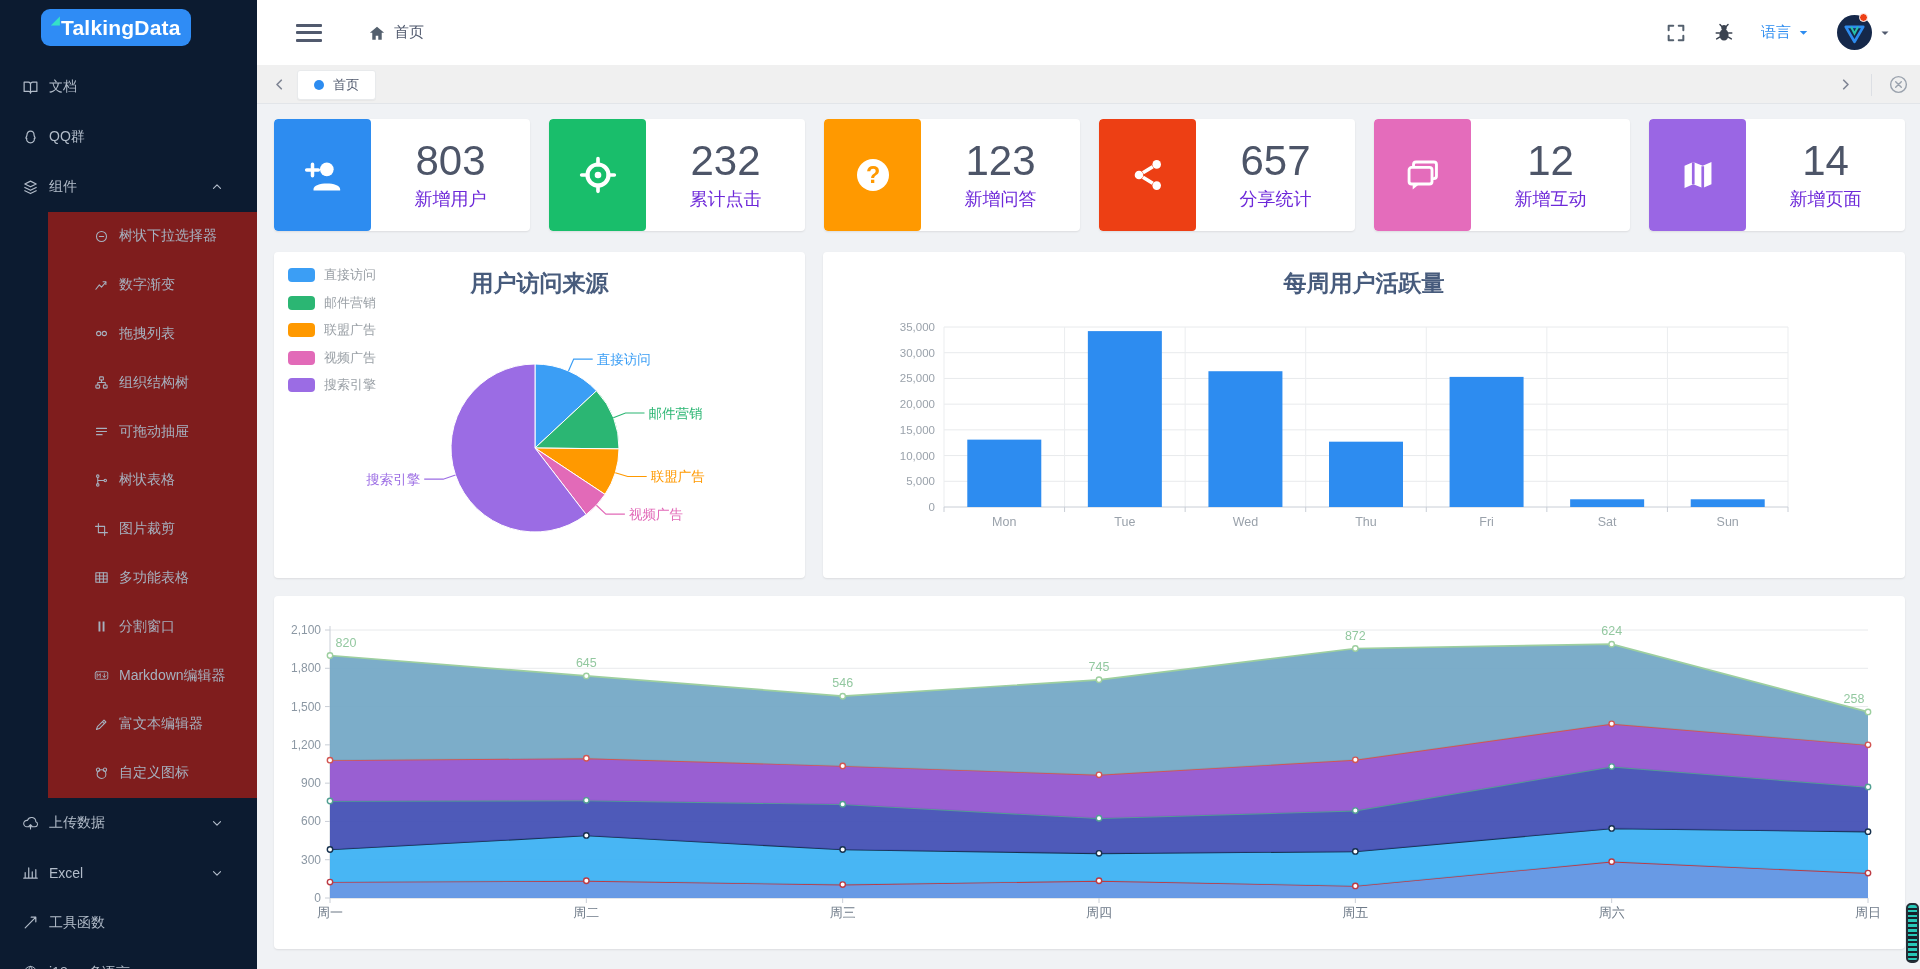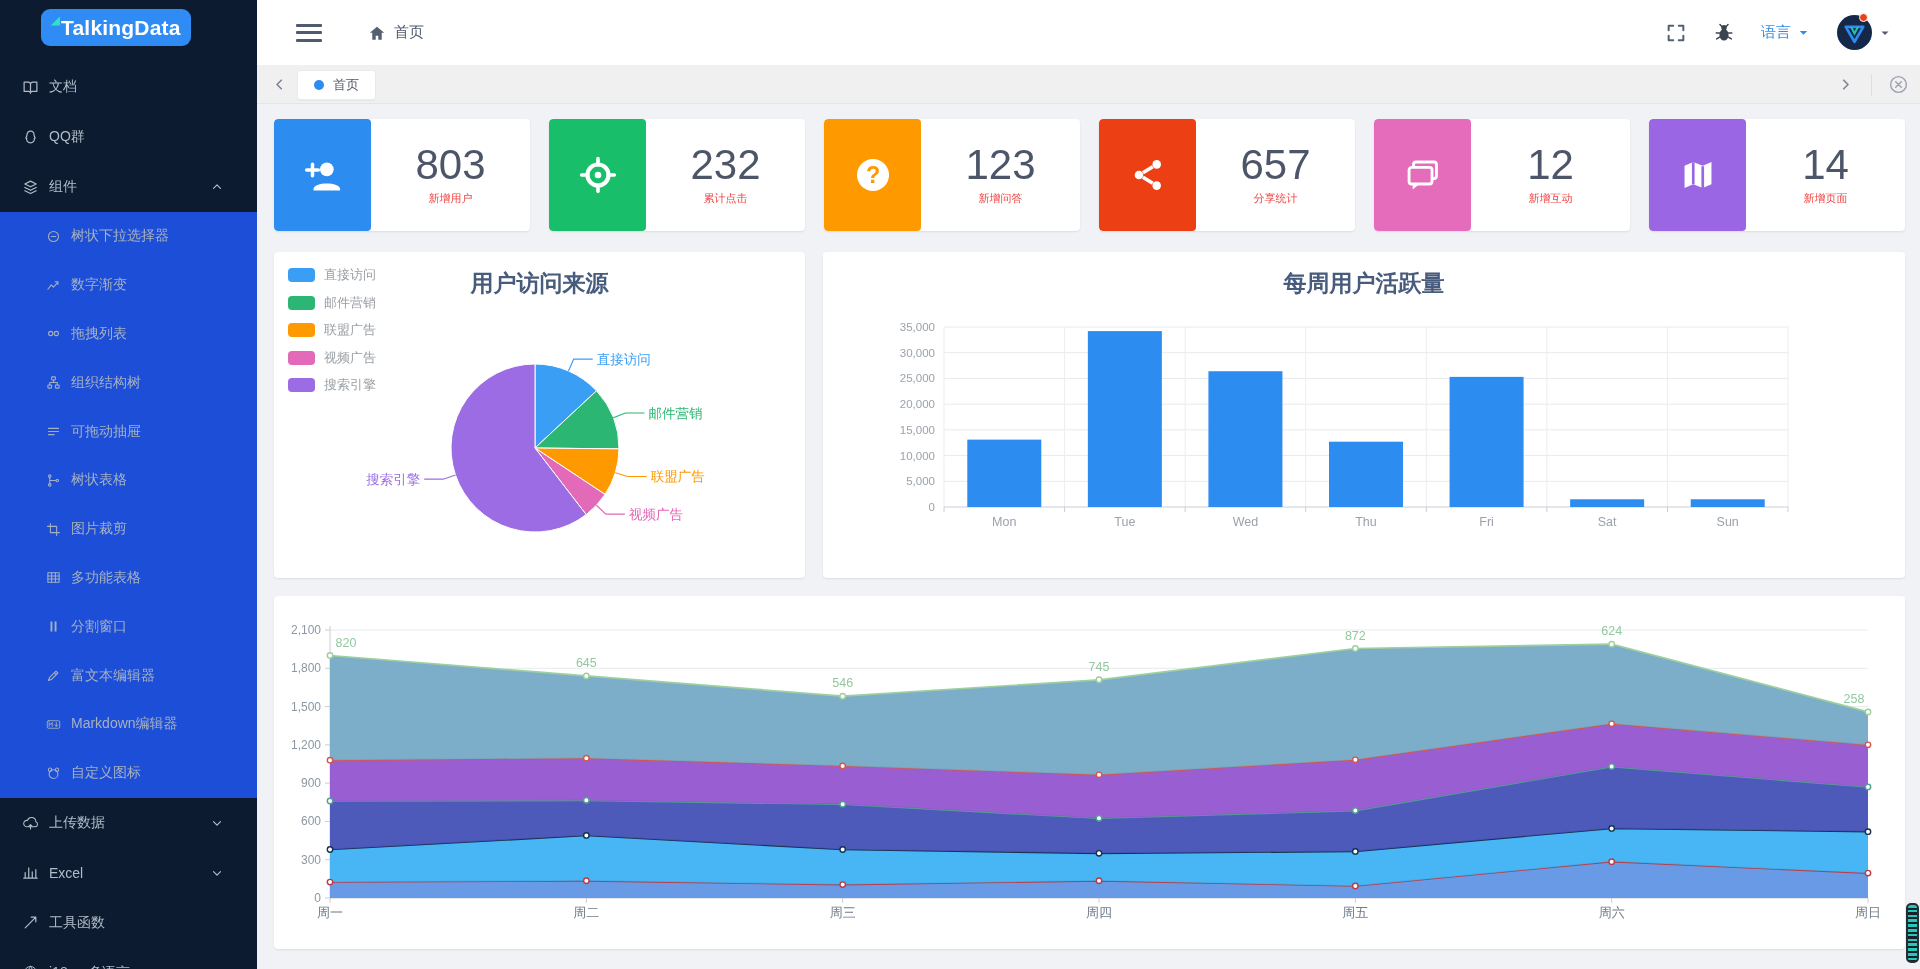--- a/index.html
+++ b/index.html
@@ -10,21 +10,21 @@
   }
   
   .sidebar { position:absolute; left:0; top:0; width:257px; height:969px; background:#0c1b30; overflow:hidden; z-index:5; }
   .logo-box { position:absolute; left:41px; top:9px; width:150px; height:37px; background:#2f8cf5; border-radius:9px;
     display:flex; align-items:center; justify-content:center; color:#fff; font-weight:bold; font-size:21px; letter-spacing:0.2px; }
   .logo-tick { color:#35e0c8; font-size:11px; font-weight:bold; margin-right:1px; transform:translateY(-7px); }
   .menu { position:absolute; top:62px; left:0; right:0; }
   .mi { height:50px; display:flex; align-items:center; color:#b2bcc9; font-size:14px; cursor:pointer; position:relative; }
   .mi .ic { width:17px; height:17px; margin-left:22px; margin-right:10px; display:flex; align-items:center; justify-content:center; flex:none; }
   .mi .chev { position:absolute; right:33px; width:14px; height:14px; display:flex; }
-  .submenu { background:#1d4ed8; }
+  .submenu { background:#7f1d1d;margin-left:48px; }
   .submenu .mi { height:48.8px; color:#a6b1bf; }
   .submenu .mi .ic { margin-left:46px; width:15px; height:15px; }
   svg.lin { fill:none; stroke:currentColor; stroke-width:1.7; stroke-linecap:round; stroke-linejoin:round; width:100%; height:100%; }
   
   .main-header { position:absolute; left:257px; right:0; top:0; height:66px; background:#fff;
     display:flex; align-items:center; padding:0 28px 0 39px; border-bottom:1px solid #f0f0f0; z-index:4; }
   .hamburger { width:26px; height:18px; display:flex; flex-direction:column; justify-content:space-between; cursor:pointer; }
   .hamburger i { display:block; height:3px; background:#515a6e; border-radius:1px; }
   .breadcrumb { display:flex; align-items:center; gap:8px; margin-left:46px; font-size:15px; color:#515a6e; cursor:pointer; }
   .hdr-right { margin-left:auto; display:flex; align-items:center; gap:26px; }
@@ -42,21 +42,21 @@
   .tab-dot { width:10px; height:10px; border-radius:50%; background:#2d8cf0; }
   .tab-right { margin-left:auto; display:flex; align-items:center; gap:14px; }
   .tab-sep { width:1px; height:22px; background:#dcdfe4; }
   
   .content { position:absolute; left:257px; right:0; top:104px; bottom:0; padding:15px 15px 15px 17px; overflow:hidden; }
   .stat-row { display:flex; gap:19px; height:112px; margin-bottom:21px; }
   .stat-card { flex:1; background:#fff; border-radius:4px; box-shadow:0 1px 2px rgba(0,0,0,.09); display:flex; overflow:hidden; }
   .stat-icon { width:97px; border-radius:4px; color:#fff; display:flex; align-items:center; justify-content:center; flex:none; }
   .stat-body { flex:1; display:flex; flex-direction:column; align-items:center; justify-content:center; gap:5px; }
   .stat-value { font-size:42px; color:#4d5568; line-height:1; }
-  .stat-label { font-size:11px; color:#ef4444; }
+  .stat-label { font-size:18px; color:#6d28d9; }
   .charts-row { display:flex; gap:18px; height:326px; margin-bottom:18px; }
   .card { background:#fff; border-radius:4px; box-shadow:0 1px 2px rgba(0,0,0,.09); position:relative; }
   .pie-card { width:531px; flex:none; }
   .bar-card { flex:1; }
   .chart-title { position:absolute; top:16px; left:0; right:0; margin:0; text-align:center;
     font-size:23px; font-weight:bold; color:#475b7c; z-index:2; }
   .legend { position:absolute; left:14px; top:14px; z-index:2; display:flex; flex-direction:column; gap:9.5px; }
   .legend-item { display:flex; align-items:center; gap:9px; cursor:pointer; }
   .legend-swatch { width:27px; height:14px; border-radius:4px; }
   .legend-label { font-size:13px; color:#9aa0a6; }
@@ -185,34 +185,34 @@
           <span class="ic">
             <svg class="lin" viewBox="0 0 24 24">
               <rect x="7.2" y="4" width="3" height="16" fill="currentColor" stroke="none"></rect>
               <rect x="13.8" y="4" width="3" height="16" fill="currentColor" stroke="none"></rect>
             </svg>
           </span>
           <span>分割窗口</span>
         </div>
         <div class="mi">
           <span class="ic">
-            <svg class="lin" viewBox="0 0 24 24">
-              <path d="M4 20l1.5-4.5L16 5l3 3L8.5 18.5 4 20zM13.5 7.5l3 3"></path>
-            </svg>
-          </span>
-          <span>富文本编辑器</span>
-        </div>
-        <div class="mi">
-          <span class="ic">
             <svg class="lin" viewBox="0 0 24 24" style="stroke-width:1.4">
               <rect x="2" y="6" width="20" height="12" rx="2"></rect>
               <path d="M5 15V9l2.5 3L10 9v6M16.5 9v6M14 12.5l2.5 2.5 2.5-2.5"></path>
             </svg>
           </span>
           <span>Markdown编辑器</span>
+        </div>
+        <div class="mi">
+          <span class="ic">
+            <svg class="lin" viewBox="0 0 24 24">
+              <path d="M4 20l1.5-4.5L16 5l3 3L8.5 18.5 4 20zM13.5 7.5l3 3"></path>
+            </svg>
+          </span>
+          <span>富文本编辑器</span>
         </div>
         <div class="mi">
           <span class="ic">
             <svg class="lin" viewBox="0 0 24 24">
               <circle cx="6.5" cy="6" r="2.7"></circle>
               <circle cx="17.5" cy="6" r="2.7"></circle>
               <circle cx="12" cy="13" r="7"></circle>
             </svg>
           </span>
           <span>自定义图标</span>

